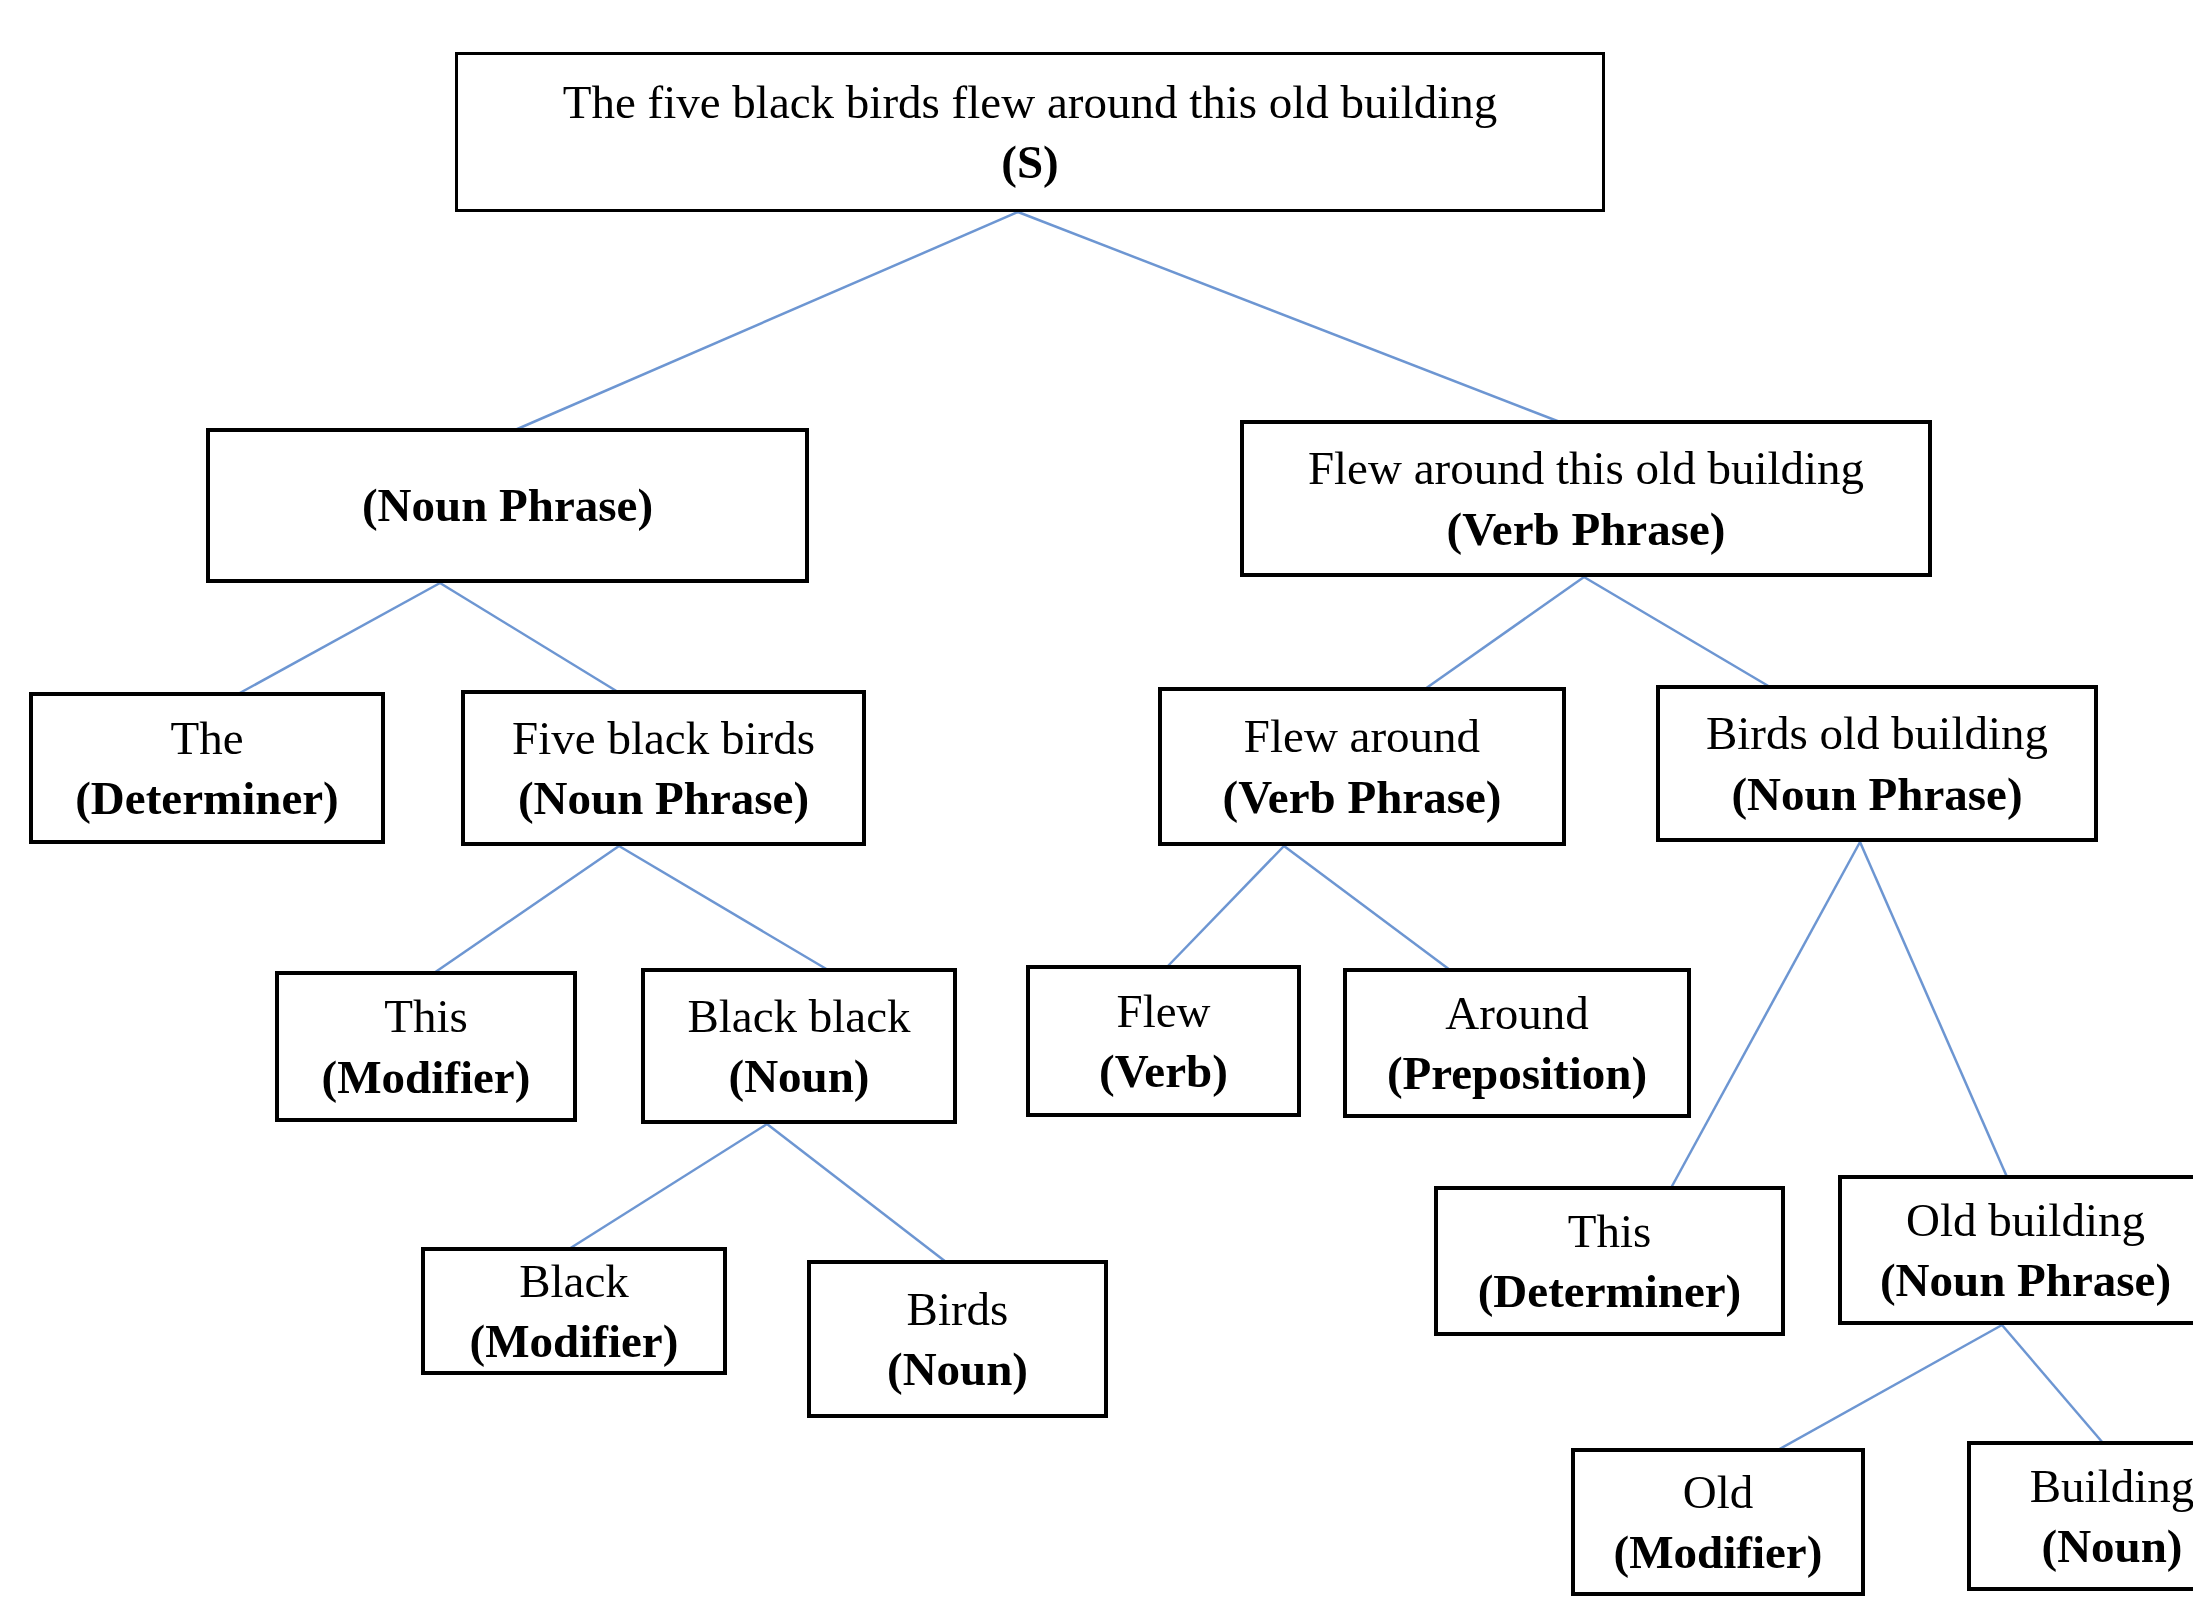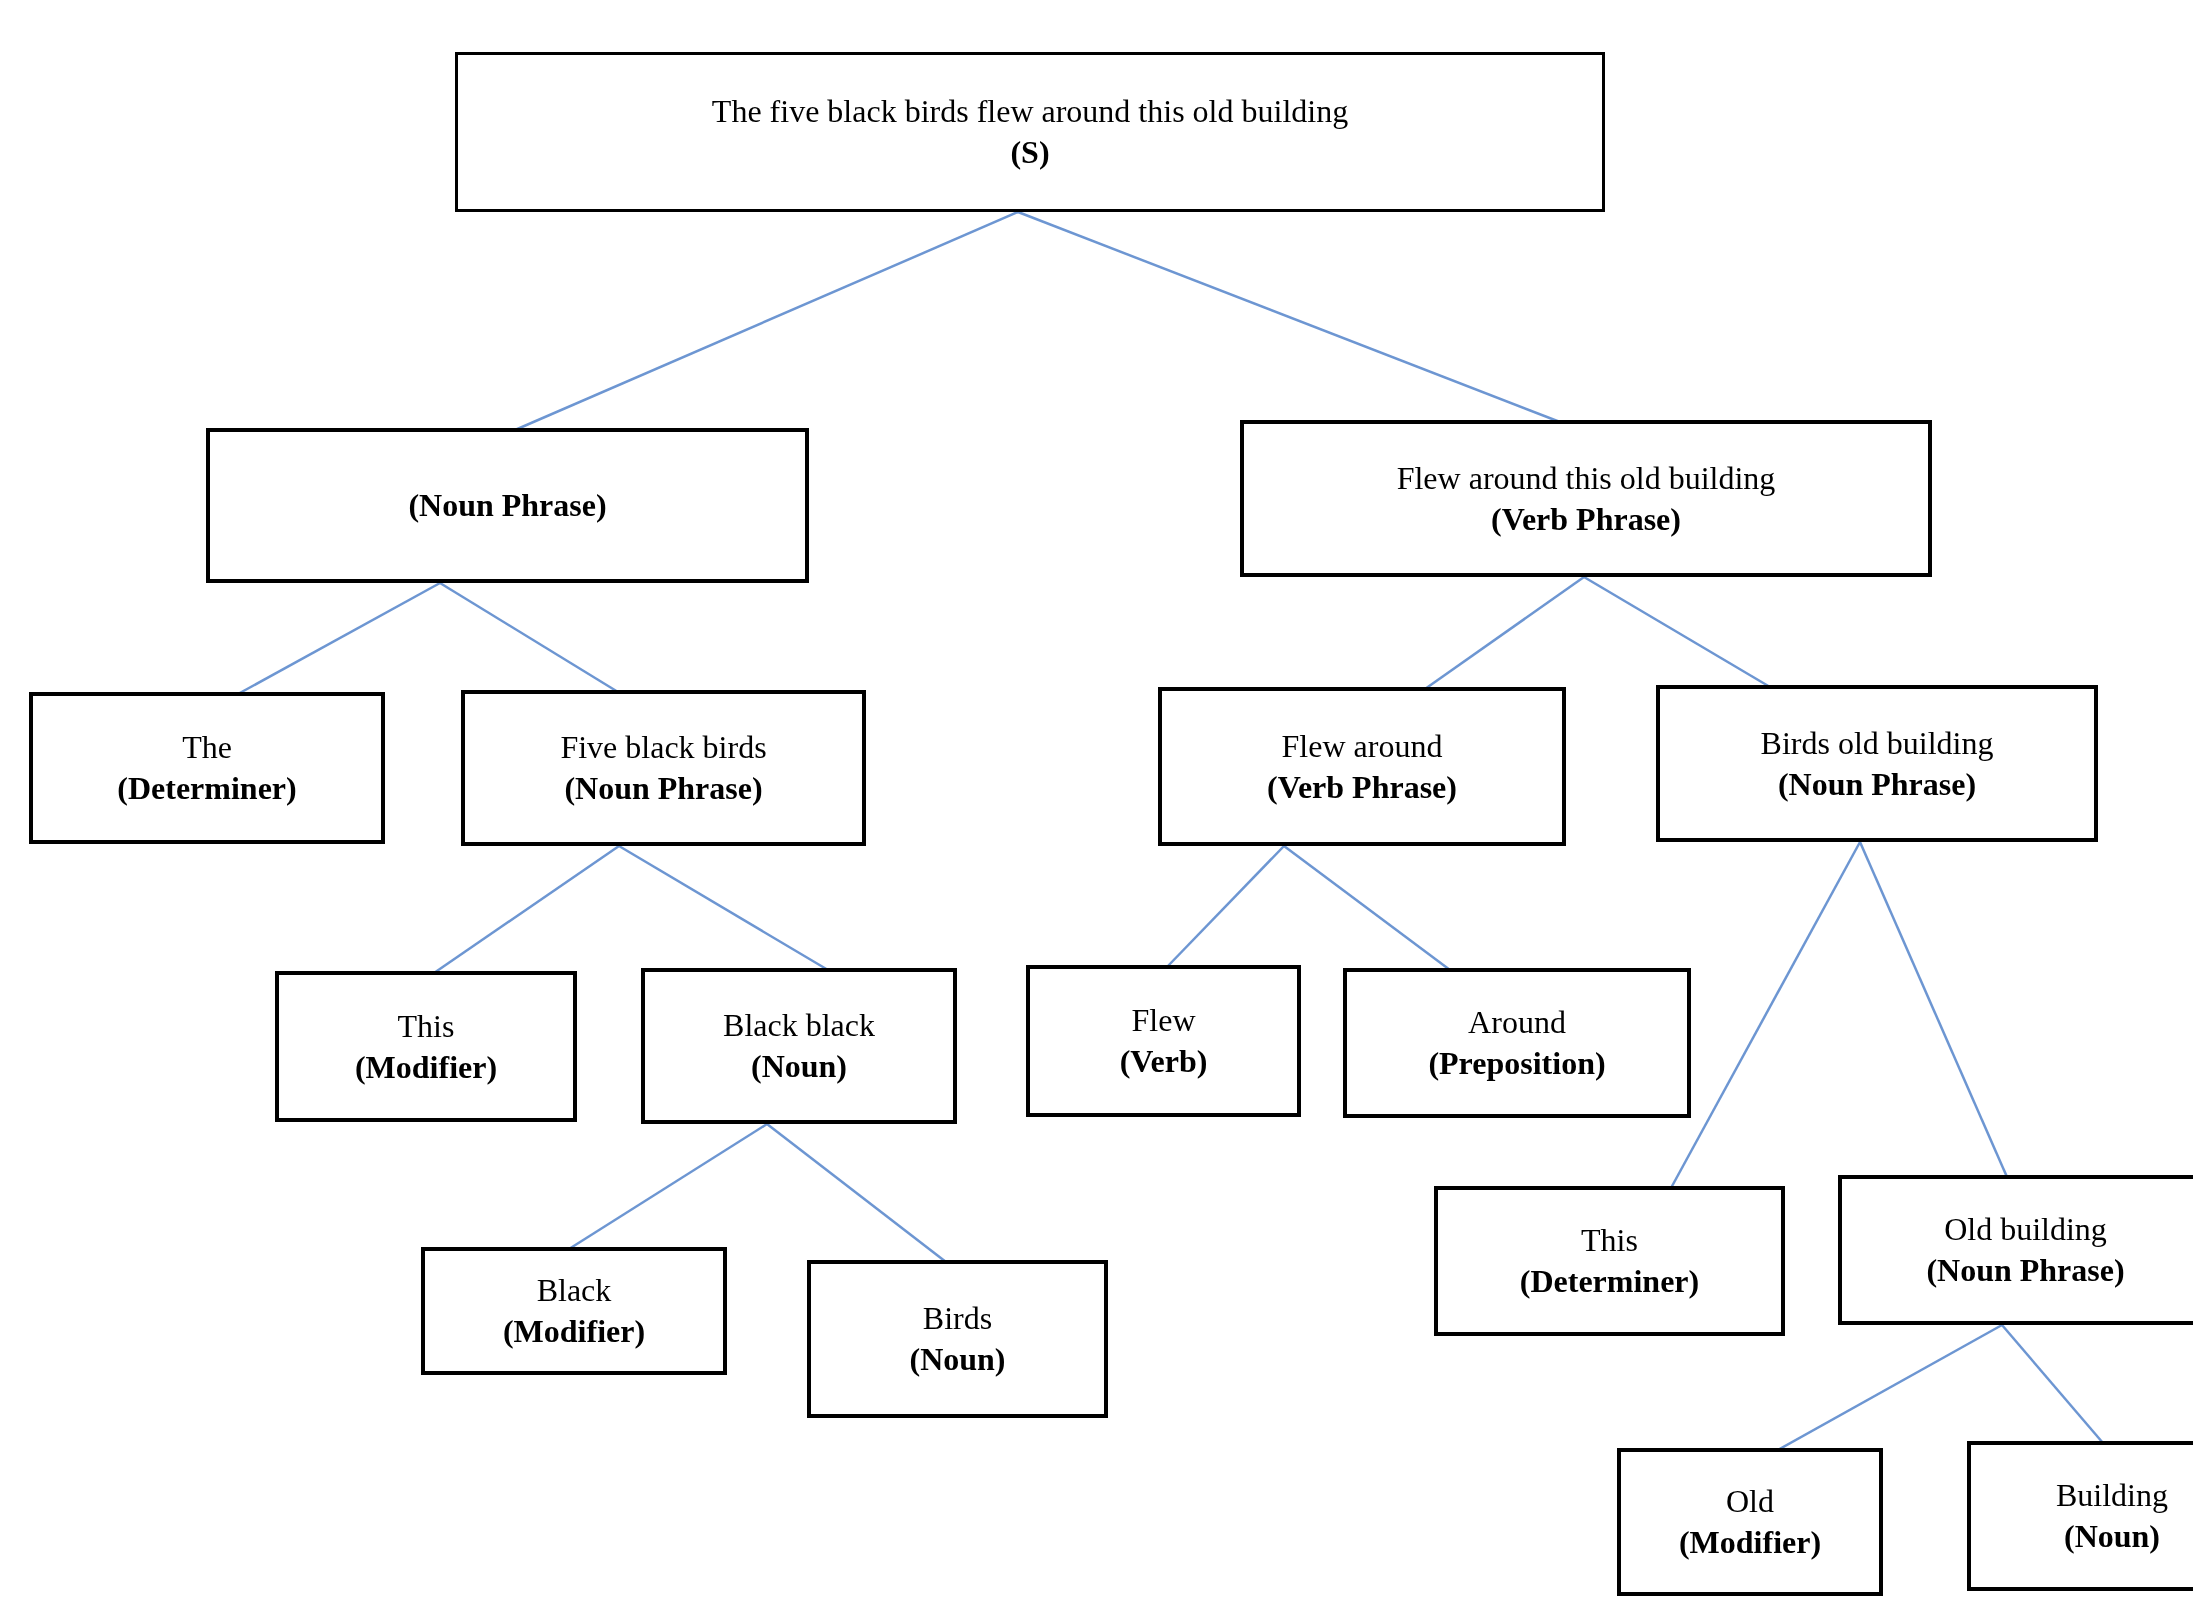--- a/index.html
+++ b/index.html
@@ -27,21 +27,21 @@
     position: absolute;
     box-sizing: border-box;
     background: #ffffff;
     border: 4px solid #000000;
     display: flex;
     flex-direction: column;
     align-items: center;
     justify-content: center;
     text-align: center;
     color: #000000;
-    font-size: 32px;
+    font-size: 47px;
     line-height: 1.28;
     white-space: nowrap;
   }
   .node.root {
     border-width: 3px;
   }
   .pos-label {
     font-weight: bold;
   }
 </style>
@@ -136,21 +136,21 @@
   <div class="node" style="left:1434px;top:1186px;width:351px;height:150px">
     <div class="phrase">This</div>
     <div class="pos-label">(Determiner)</div>
   </div>
 
   <div class="node" style="left:1838px;top:1175px;width:375px;height:150px">
     <div class="phrase">Old building</div>
     <div class="pos-label">(Noun Phrase)</div>
   </div>
 
-  <div class="node" style="left:1617px;top:1448px;width:266px;height:148px">
+  <div class="node" style="left:1571px;top:1448px;width:294px;height:148px">
     <div class="phrase">Old</div>
     <div class="pos-label">(Modifier)</div>
   </div>
 
   <div class="node" style="left:1967px;top:1441px;width:290px;height:150px">
     <div class="phrase">Building</div>
     <div class="pos-label">(Noun)</div>
   </div>
 
 </div>

